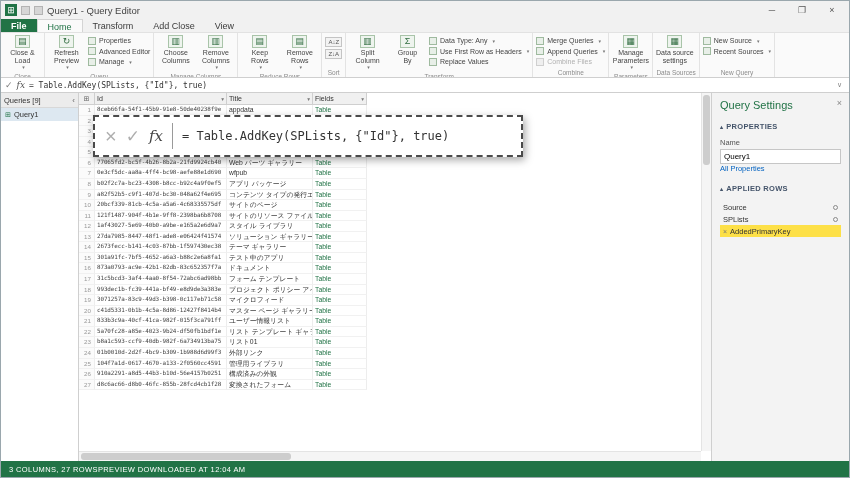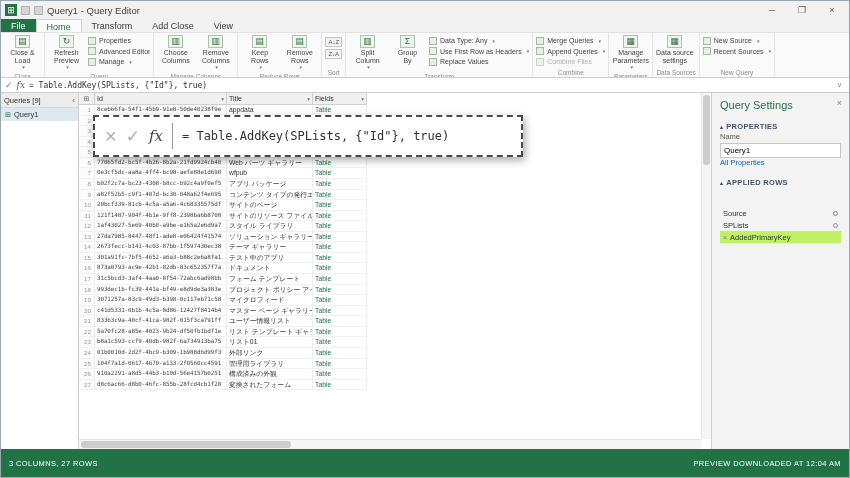--- a/index.html
+++ b/index.html
@@ -11,21 +11,21 @@
   .titlebar{height:18px;background:#f1f1f1;display:flex;align-items:center;padding:0 4px;gap:4px;flex:0 0 auto}
   .app-icon{width:12px;height:12px;background:#217346;color:#fff;font-size:9px;line-height:12px;text-align:center;flex:0 0 auto}
   .mini-ic{width:9px;height:9px;background:#d6d6d6;border:1px solid #b3b3b3;flex:0 0 auto}
   .tb-title{font-size:9.5px;color:#444;white-space:nowrap}
   .tb-spacer{flex:1}
   .winbtn{width:26px;height:16px;text-align:center;line-height:16px;font-size:9px;color:#555;cursor:default}
 
   
   .tabsrow{height:14px;background:#f1f1f1;display:flex;align-items:stretch;flex:0 0 auto;border-bottom:1px solid #e2e2e2}
   .tab{padding:0 10px;font-size:9px;line-height:14px;color:#3b3b3b;white-space:nowrap}
-  .tab.file{background:#217346;color:#fff;font-weight:normal}
+  .tab.file{background:#217346;color:#fff;font-weight:bold}
   .tab.active{background:#fafafa;border:1px solid #d4d4d4;border-bottom:none;color:#217346}
 
   
   .ribbon{height:45px;background:#fafafa;border-bottom:1px solid #cfcfcf;display:flex;align-items:stretch;flex:0 0 auto;overflow:hidden}
   .rgroup{display:flex;flex-direction:column;border-right:1px solid #e3e3e3;padding:2px 3px 0}
   .rg-content{flex:1;display:flex;align-items:flex-start;gap:3px}
   .rg-label{font-size:6.5px;color:#8c8c8c;text-align:center;line-height:9px;height:9px;white-space:nowrap}
   .bigbtn{display:flex;flex-direction:column;align-items:center;width:37px;font-size:7px;line-height:7.5px;color:#444;text-align:center;white-space:nowrap}
   .bicon{width:15px;height:13px;margin-bottom:1px;background:#eef4ee;border:1px solid #a9c4a9;color:#2f6b3f;font-size:9px;line-height:11px;text-align:center}
   .ic-closeload::before{content:"▤"}
@@ -83,31 +83,31 @@
   .vthumb{position:absolute;top:2px;left:1px;width:7px;height:70px;background:#cdcdcd;border-radius:3px}
   .hscroll{position:absolute;left:0;right:10px;bottom:0;height:10px;background:#f5f5f5;border-top:1px solid #e4e4e4}
   .hthumb{position:absolute;left:2px;top:1px;height:7px;width:210px;background:#cdcdcd;border-radius:3px}
 
   
   .settings{width:138px;background:#f3f3f3;border-left:1px solid #cfcfcf;padding:6px 8px;position:relative}
   .sp-title{color:#217346;font-size:11px}
   .sp-close{position:absolute;top:5px;right:7px;color:#888;font-size:9px}
   .sp-section{font-size:7.5px;font-weight:bold;color:#44546a;margin-top:11px;letter-spacing:.3px;display:flex;align-items:center;gap:3px}
   .sp-section .tri{font-size:6px;color:#44546a}
-  .sp-name-label{font-size:7.5px;color:#555;margin-top:1px}
+  .sp-name-label{font-size:7.5px;color:#555;margin-top:7px}
   .sp-input{width:100%;height:15px;border:1px solid #c6c6c6;font-size:8px;padding:0 3px;margin-top:2px;background:#fff;font-family:"Liberation Sans",sans-serif}
   .sp-link{font-size:7.5px;color:#0563c1;margin-top:0;display:block;text-decoration:none}
-  .steps{margin-top:20px}
+  .steps{margin-top:8px}
   .step{display:flex;align-items:center;height:12px;font-size:7.5px;color:#333;padding:0 3px;gap:3px}
-  .step.selected{background:#bef264}
+  .step.selected{background:#fde047}
   .step-x{color:#777;font-size:7px}
   .step-gear{width:5px;height:5px;border:1.5px solid #8a8a8a;border-radius:50%;margin-left:auto}
 
   
-  .statusbar{height:28px;background:#217346;color:#fff;display:flex;align-items:center;justify-content:space-between;padding:0 8px;font-size:7.5px;letter-spacing:.4px;flex:0 0 auto}
+  .statusbar{height:16px;background:#217346;color:#fff;display:flex;align-items:center;padding:0 8px;font-size:7.5px;letter-spacing:.4px;flex:0 0 auto}
 
   
   .callout{position:absolute;left:92px;top:114px;width:430px;height:42px;background:#fff;border:2px dashed #4a4a4a;box-shadow:2px 3px 8px rgba(0,0,0,.35);display:flex;align-items:center;gap:9px;padding:0 10px;z-index:50}
   .co-x{color:#aeaeae;font-size:20px;line-height:20px}
   .co-check{color:#aeaeae;font-size:17px;line-height:17px}
   .co-fx{font-family:"DejaVu Serif",serif;font-style:italic;font-size:15px;color:#444}
   .co-div{width:1px;height:26px;background:#9a9a9a}
   .co-formula{font-family:"DejaVu Sans Mono",monospace;font-size:12px;color:#333;white-space:nowrap}
 </style>
 </head>

